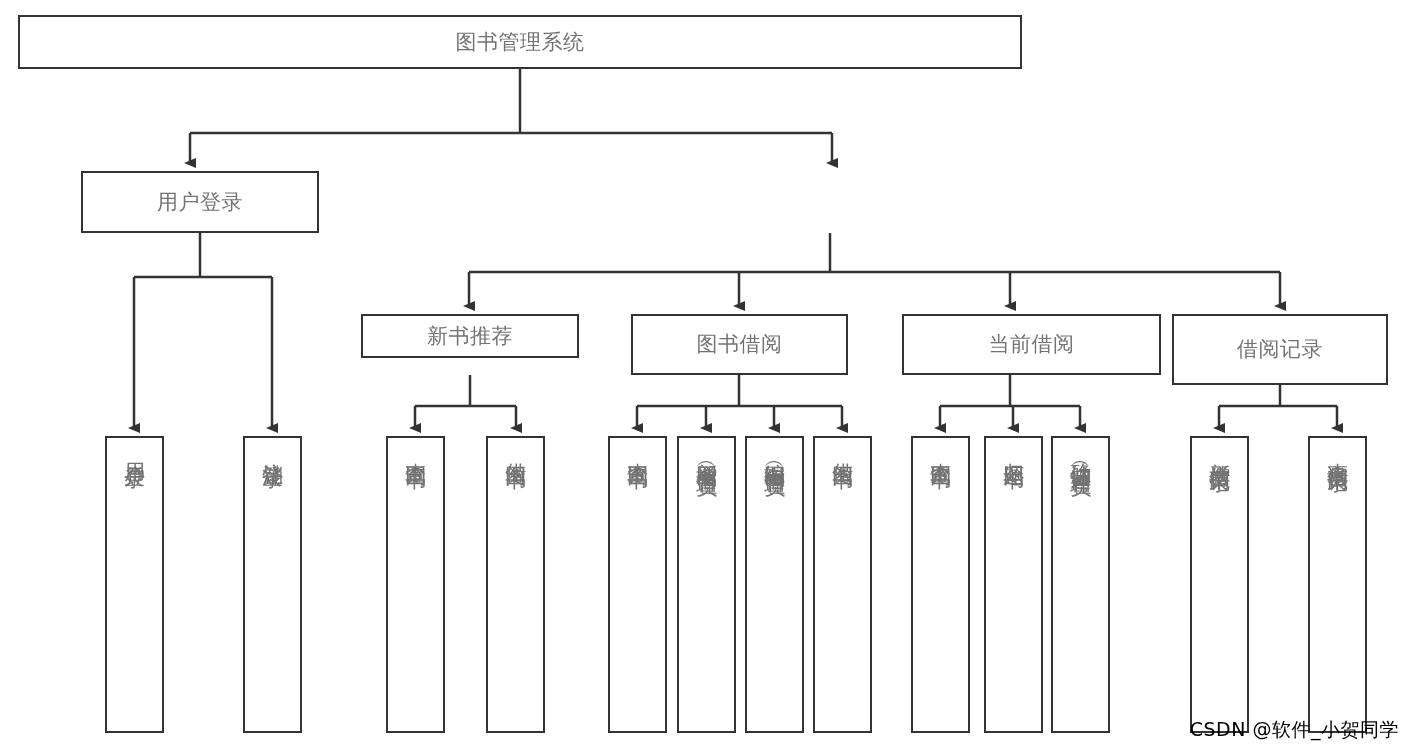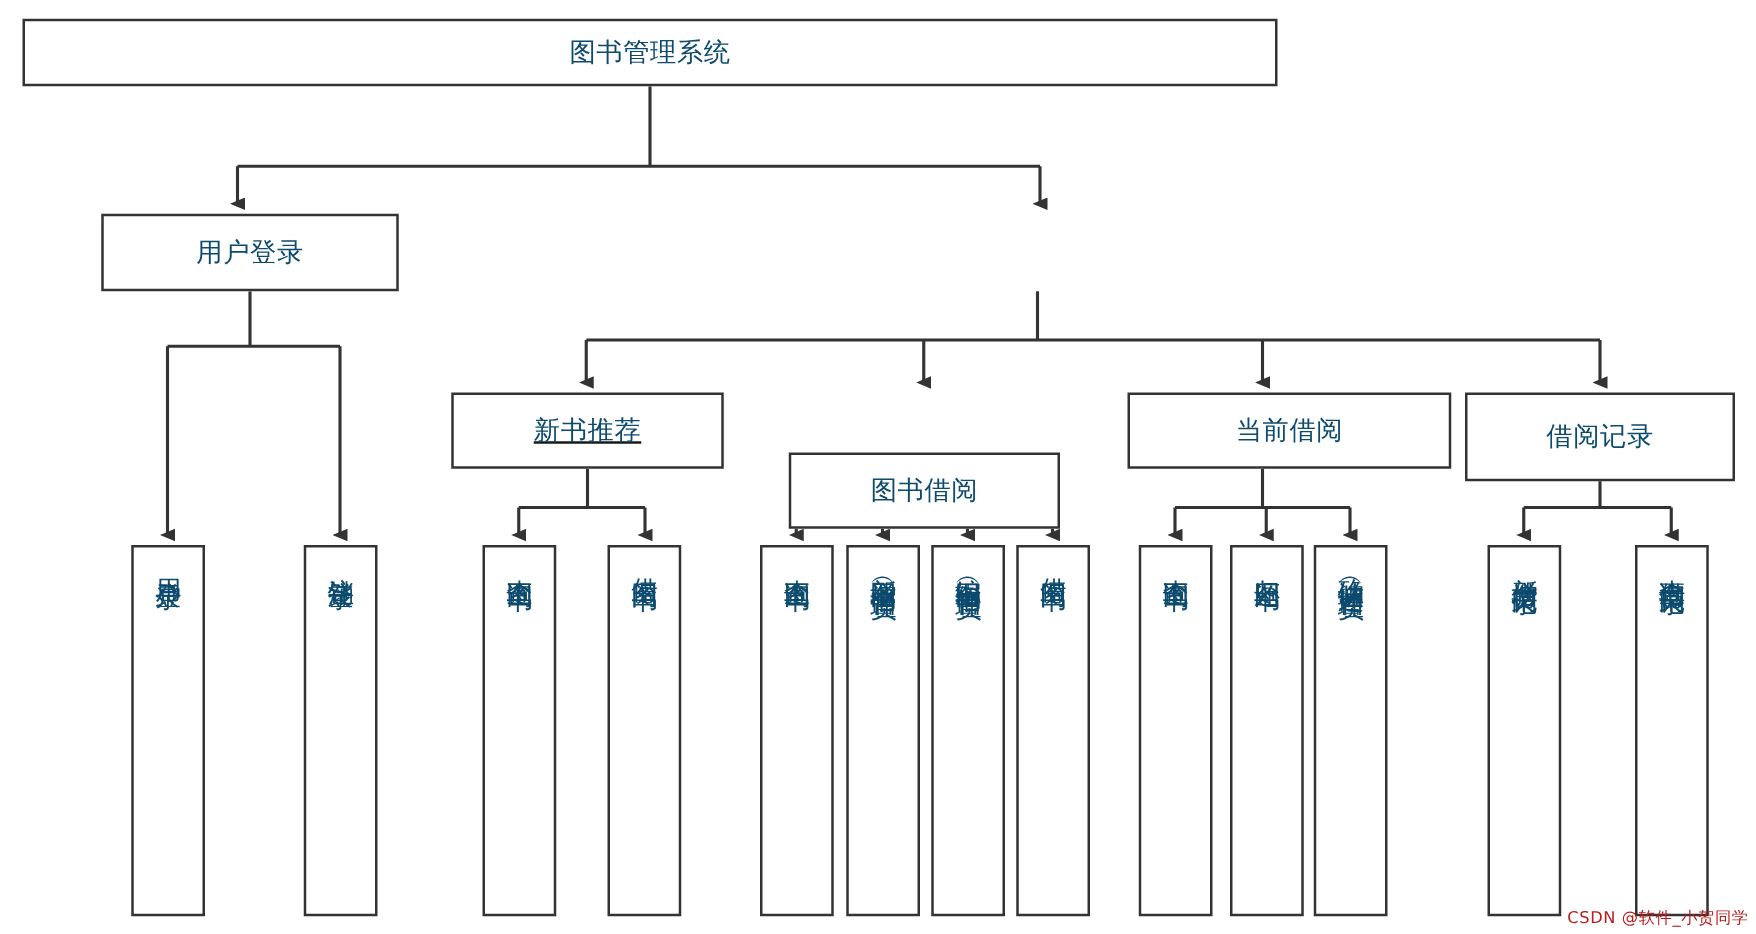--- a/index.html
+++ b/index.html
@@ -35,43 +35,43 @@
     align-items: center;
     justify-content: center;
     text-align: center;
     color: #1a1a1a;
     z-index: 2;
   }
   .node-label {
     font-size: 21px;
     line-height: 1.25;
     letter-spacing: 0.5px;
-    color: #0c4a6e;
+    color: #737373;
     white-space: nowrap;
   }
   .node.vertical {
     align-items: flex-start;
     justify-content: center;
     padding-top: 8px;
   }
   .node.vertical .node-label {
     writing-mode: vertical-rl;
     text-orientation: upright;
     font-size: 21px;
     line-height: 1.35;
     letter-spacing: 2px;
     white-space: normal;
     max-height: 100%;
   }
   .watermark {
     position: absolute;
     right: 6px;
     bottom: 4px;
-    font-size: 13px;
-    color: #b91c1c;
+    font-size: 19px;
+    color: #000000;
     z-index: 5;
     white-space: nowrap;
     letter-spacing: 0.5px;
   }
 </style>
 </head>
 <body>
 
 <div id="diagram-root">
 
@@ -126,24 +126,24 @@
   </svg>
 
   <div class="node" id="node-root" style="left: 18px; top: 15px; width: 1004px; height: 54px;">
     <span class="node-label">图书管理系统</span>
   </div>
 
   <div class="node" id="node-l2-0" style="left: 81px; top: 171px; width: 238px; height: 62px;">
     <span class="node-label">用户登录</span>
   </div>
 
-  <div class="node" id="node-l3-0" style="left: 361px; top: 314px; width: 218px; height: 61px; text-decoration: underline;">
+  <div class="node" id="node-l3-0" style="left: 361px; top: 314px; width: 218px; height: 44px;">
     <span class="node-label">新书推荐</span>
   </div>
-  <div class="node" id="node-l3-1" style="left: 631px; top: 314px; width: 217px; height: 61px; margin-top: 48px;">
+  <div class="node" id="node-l3-1" style="left: 631px; top: 314px; width: 217px; height: 61px;">
     <span class="node-label">图书借阅</span>
   </div>
   <div class="node" id="node-l3-2" style="left: 902px; top: 314px; width: 259px; height: 61px;">
     <span class="node-label">当前借阅</span>
   </div>
   <div class="node" id="node-l3-3" style="left: 1172px; top: 314px; width: 216px; height: 71px;">
     <span class="node-label">借阅记录</span>
   </div>
 
   <div class="node vertical" id="node-leaf-0" style="left: 105px; top: 436px; width: 59px; height: 297px;">

